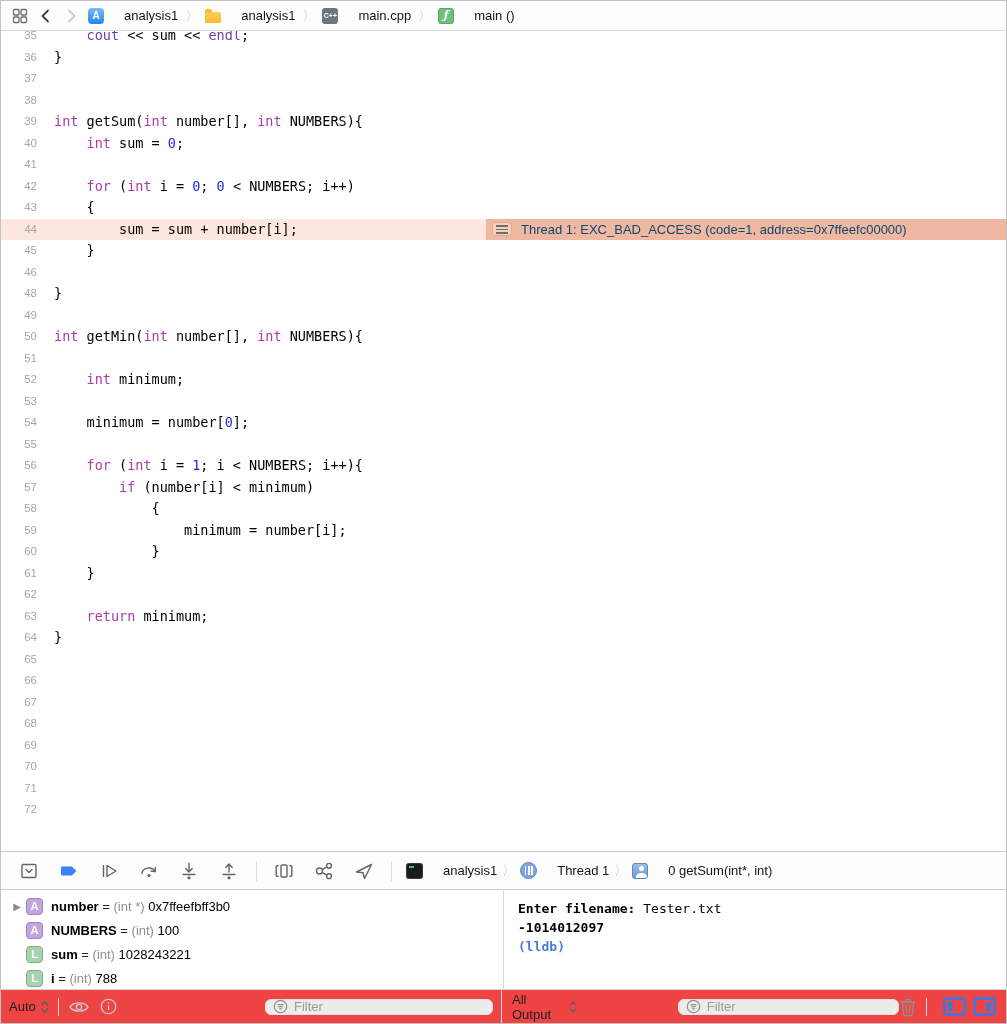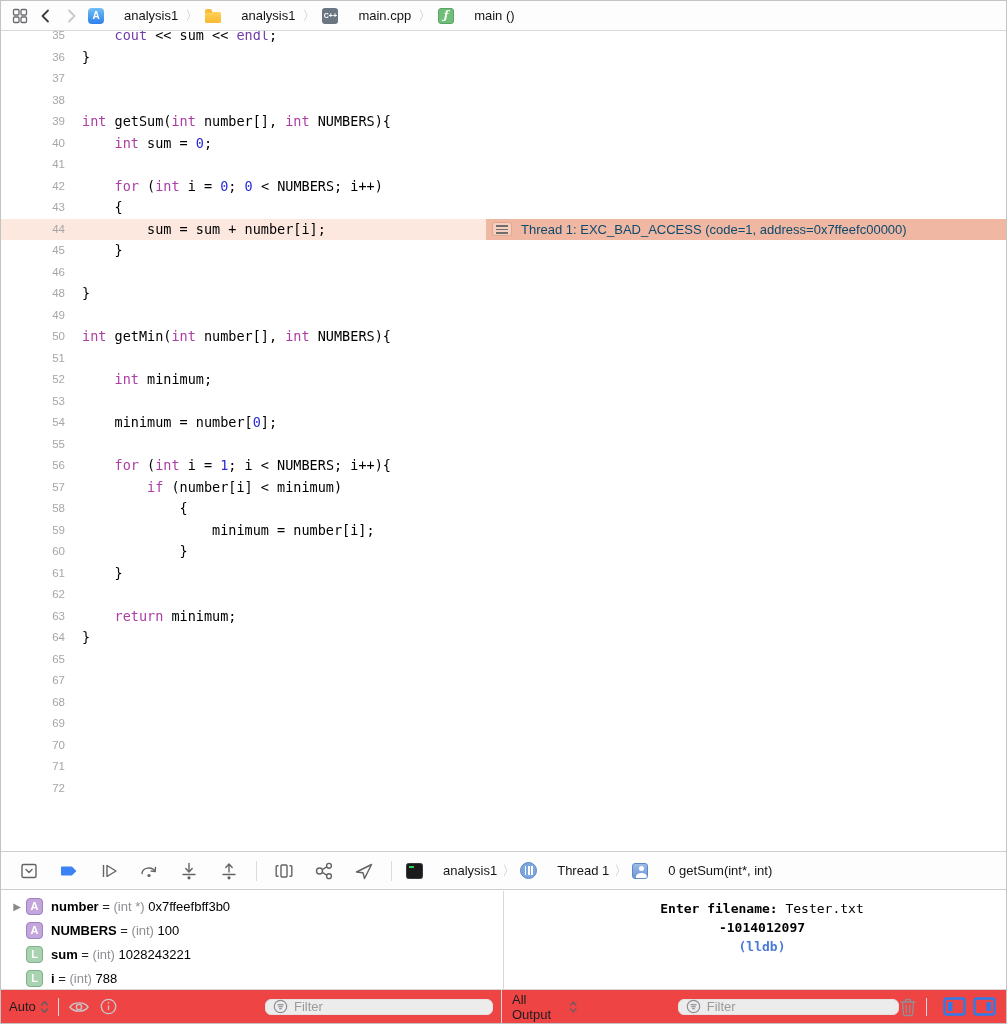--- a/index.html
+++ b/index.html
@@ -27,21 +27,21 @@
   .ic-folder::before{content:"";position:absolute;top:-3px;left:0;width:7px;height:4px;
     background:#F8BC3A;border-radius:2px 2px 0 0;}
   .ic-cpp{width:16px;height:16px;border-radius:3px;background:#6B7682;color:#fff;
     font:bold 7px "Liberation Sans",sans-serif;display:flex;align-items:center;justify-content:center;}
   .ic-cpp::after{content:"C++";}
   .ic-func{width:16px;height:16px;border-radius:3px;background:#6FBE79;border:1px solid #57A463;color:#fff;
     font:italic bold 11px "DejaVu Serif",serif;display:flex;align-items:center;justify-content:center;}
   .ic-func::after{content:"ƒ";}
   
   .editor{position:absolute;top:30px;left:0;right:0;height:820px;background:#fff;overflow:hidden;}
-  .code-row{display:flex;height:21.5px;position:relative;padding-left:28px;}
+  .code-row{display:flex;height:21.5px;position:relative;}
   .code-row:first-child{margin-top:-6px;}
   .gutter-num{flex:0 0 36px;text-align:right;color:#A6A6A6;
     font:11.5px/21.5px "Liberation Sans",sans-serif;}
   .code-text{white-space:pre;font:13.5px/21.5px "DejaVu Sans Mono",monospace;color:#000;padding-left:17px;}
   .tok-k{color:var(--kw);}
   .tok-num{color:var(--num);}
   .tok-lib{color:var(--lib);}
   .error-row{background:var(--err-row);}
   .error-banner{position:absolute;left:485px;right:0;top:0;bottom:0;background:var(--err-banner);
     display:flex;align-items:center;font:13px "Liberation Sans",sans-serif;color:#0c4a6e;}
@@ -71,21 +71,21 @@
   .var-row{display:flex;align-items:center;height:24px;padding-left:7px;font-size:13px;}
   .disclosure{width:18px;color:#8A8A8A;font-size:10px;text-align:center;}
   .var-badge{width:17px;height:17px;border-radius:4px;display:flex;align-items:center;justify-content:center;
     color:#fff;font:bold 11px "Liberation Sans",sans-serif;margin-right:8px;flex:0 0 17px;}
   .badge-A{background:#C3A6DB;border:1px solid #A180C3;}
   .badge-L{background:#A9D2B0;border:1px solid #7FB089;}
   .var-name{font-weight:bold;color:#000;}
   .var-eq{color:#222;white-space:pre;}
   .var-type{color:#8E8E93;white-space:pre;}
   .var-value{color:#000;white-space:pre;}
-  .console-pane{flex:1;padding:8px 0 0 14px;font:13px/19px "DejaVu Sans Mono",monospace;color:#000;text-align:center;}
+  .console-pane{flex:1;padding:8px 0 0 14px;font:13px/19px "DejaVu Sans Mono",monospace;color:#000;}
   .console-line .b{font-weight:bold;}
   .console-line .lldb{font-weight:bold;color:var(--lldb);}
   
   .bottom-bars{position:absolute;top:988px;left:0;right:0;bottom:0;display:flex;background:#ef4444;
     border-top:1px solid #D5D5D5;}
   .left-bar{width:503px;border-right:1px solid #D9D9D9;display:flex;align-items:center;padding:0 8px;}
   .right-bar{flex:1;display:flex;align-items:center;padding:0 10px;}
   .scope-btn{display:flex;align-items:center;gap:4px;font-size:13px;color:#1d1d1f;cursor:default;}
   .bar-div{width:1px;height:18px;background:#DCDCDC;margin:0 9px;}
   .filter-field{height:16px;background:#ECECEC;border:1px solid #E2E2E2;border-radius:6px;
@@ -258,20 +258,24 @@
     <div class="code-row">
       <span class="gutter-num">63</span>
       <span class="code-text"><span>    </span><span class="tok-k">return</span><span> minimum;</span></span>
     </div>
     <div class="code-row">
       <span class="gutter-num">64</span>
       <span class="code-text"><span>}</span></span>
     </div>
     <div class="code-row">
       <span class="gutter-num">65</span>
+      <span class="code-text"></span>
+    </div>
+    <div class="code-row">
+      <span class="gutter-num">66</span>
       <span class="code-text"></span>
     </div>
     <div class="code-row">
       <span class="gutter-num">67</span>
       <span class="code-text"></span>
     </div>
     <div class="code-row">
       <span class="gutter-num">68</span>
       <span class="code-text"></span>
     </div>

